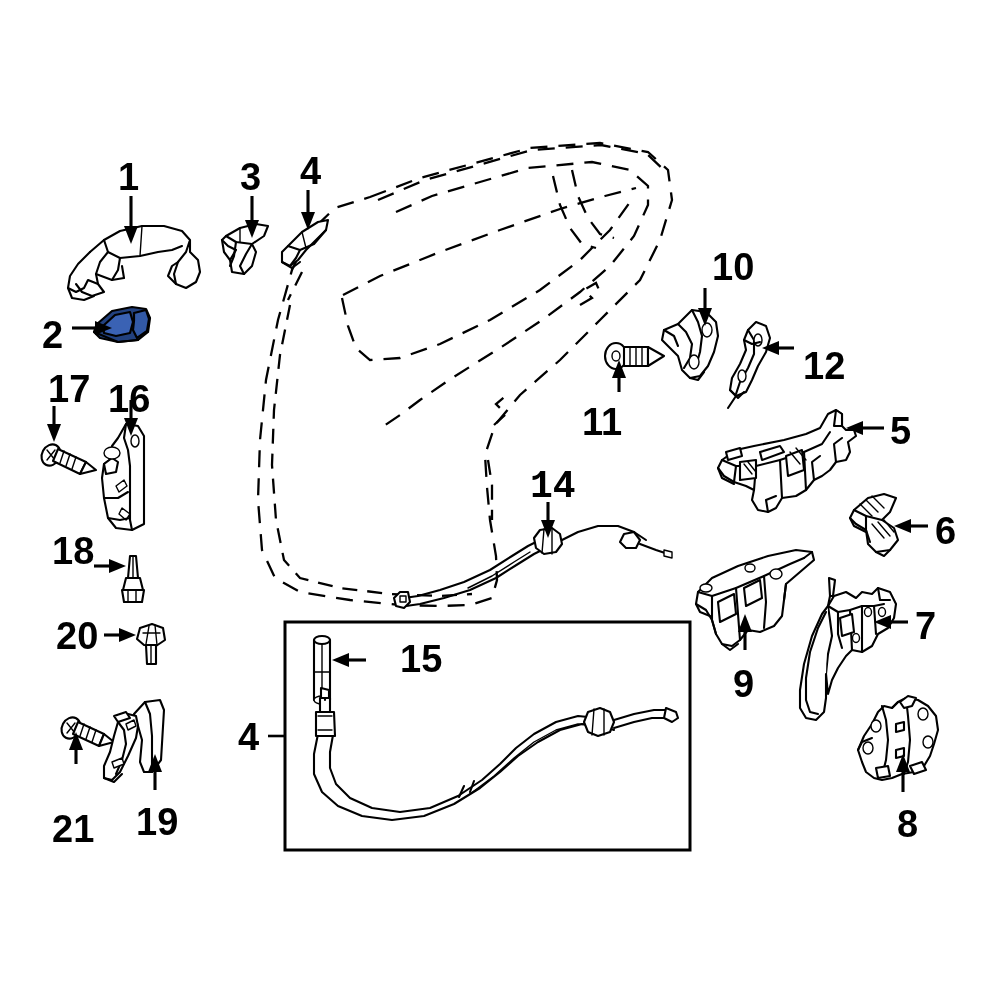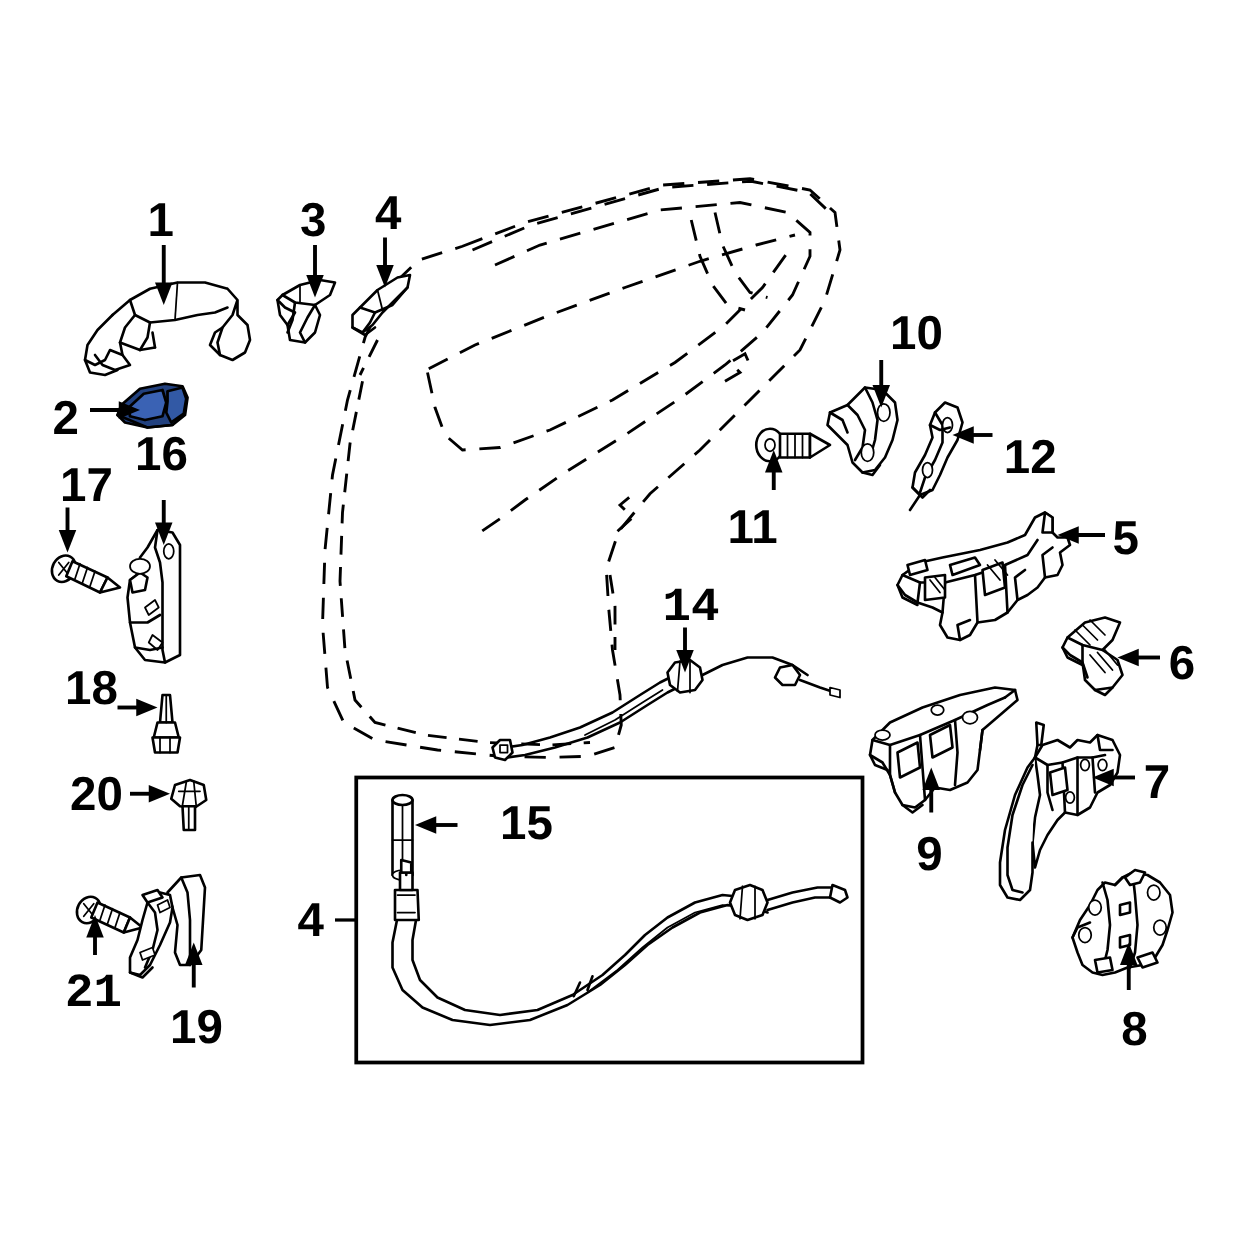--- a/index.html
+++ b/index.html
@@ -435,20 +435,20 @@
   <div class="label" style="left:935px; top:512px;">6</div>
   <div class="label" style="left:915px; top:607px;">7</div>
   <div class="label" style="left:897px; top:805px;">8</div>
   <div class="label" style="left:733px; top:665px;">9</div>
   <div class="label" style="left:712px; top:248px;">10</div>
   <div class="label" style="left:582px; top:403px;">11</div>
   <div class="label" style="left:803px; top:332px;margin-top:15px;">12</div>
   <div class="label" style="left:238px; top:718px;">4</div>
   <div class="label" style="left:530px; top:468px;font-family:Liberation Mono, monospace;">14</div>
   <div class="label" style="left:372px; top:640px;margin-left:28px;">15</div>
-  <div class="label" style="left:108px; top:345px;">16</div>
+  <div class="label" style="left:108px; top:380px;">16</div>
   <div class="label" style="left:48px;  top:370px;">17</div>
   <div class="label" style="left:52px;  top:532px;">18</div>
   <div class="label" style="left:136px; top:803px;">19</div>
   <div class="label" style="left:56px;  top:617px;text-align:right;">20</div>
-  <div class="label" style="left:52px;  top:777px;font-family:Liberation Mono, monospace;">21</div>
+  <div class="label" style="left:52px;  top:810px;">21</div>
 
 </div>
 
 </body></html>

